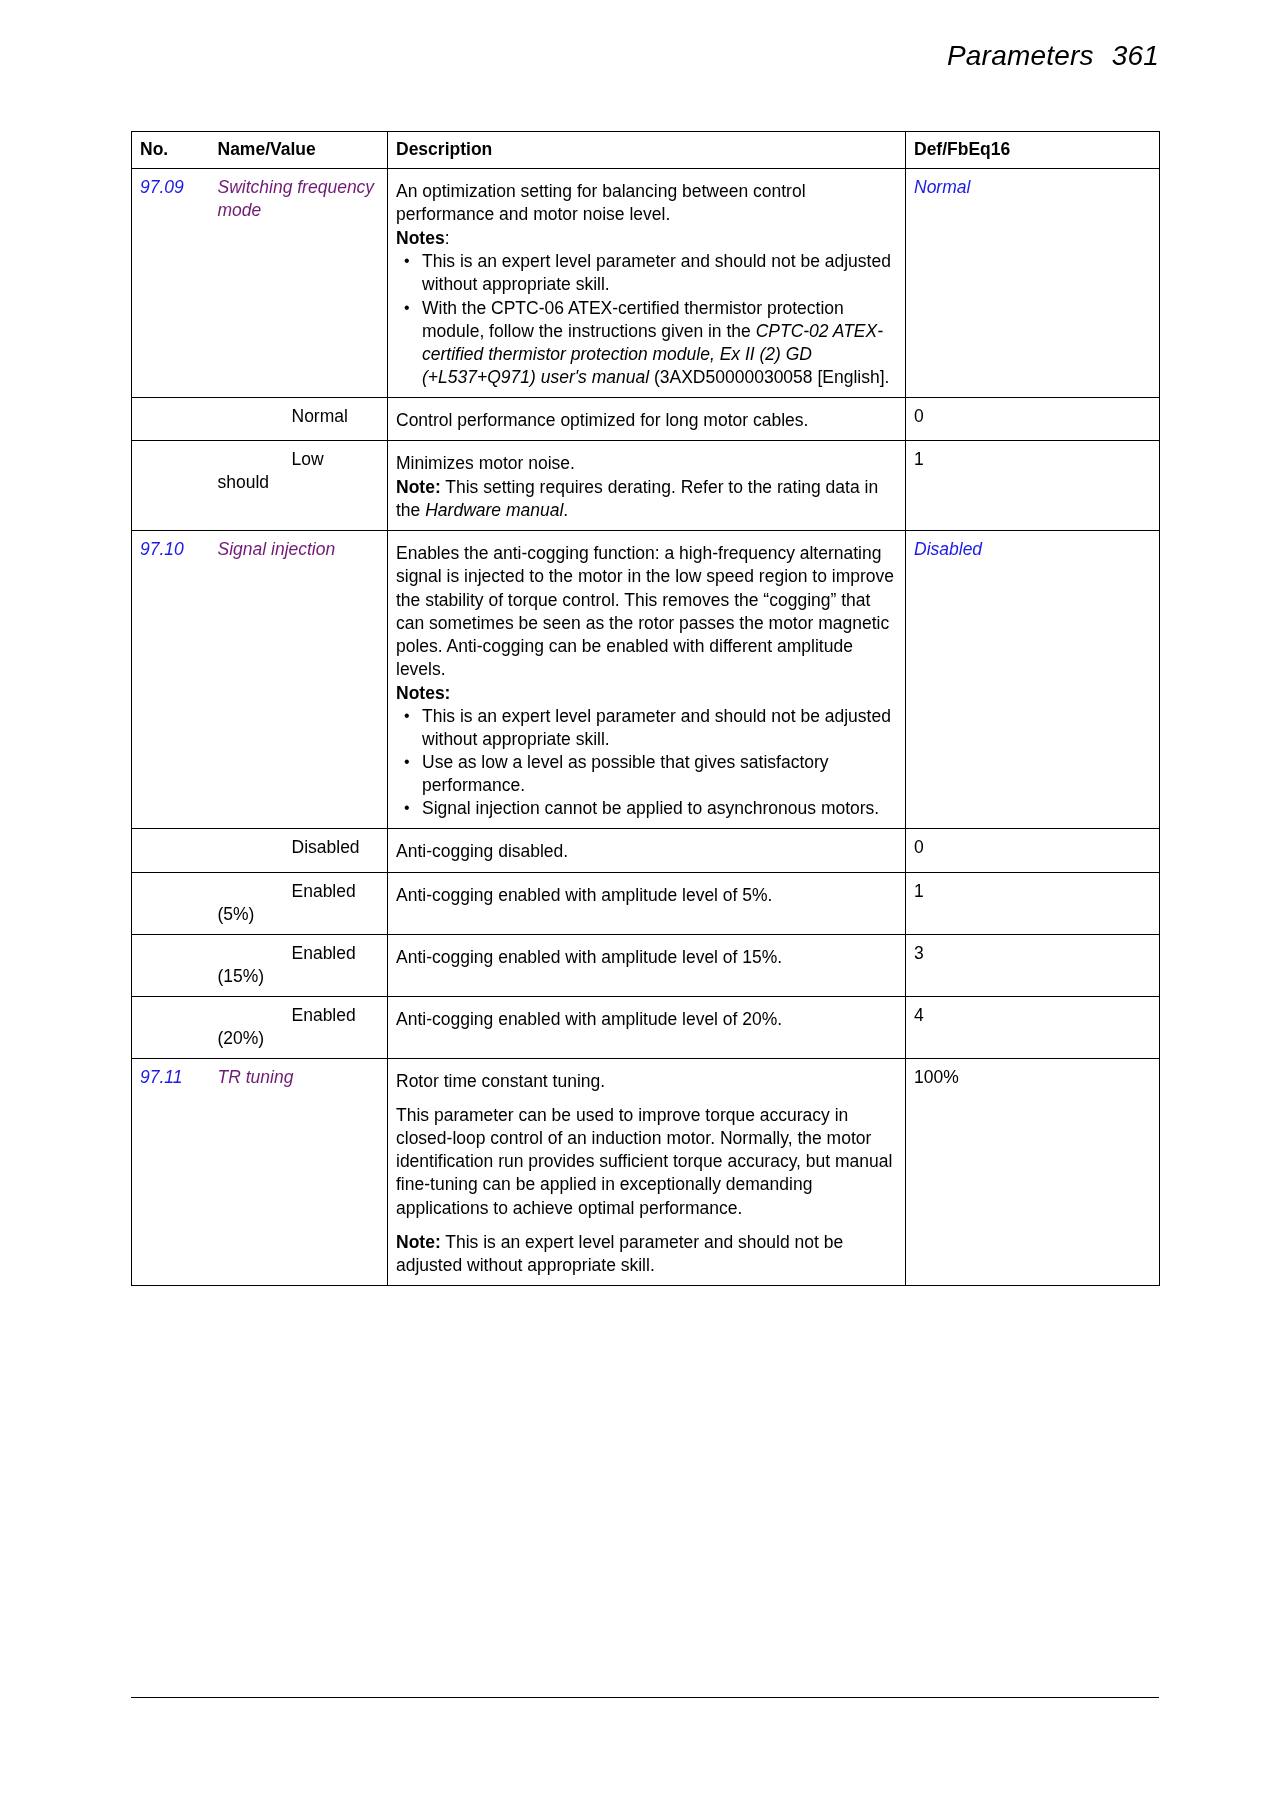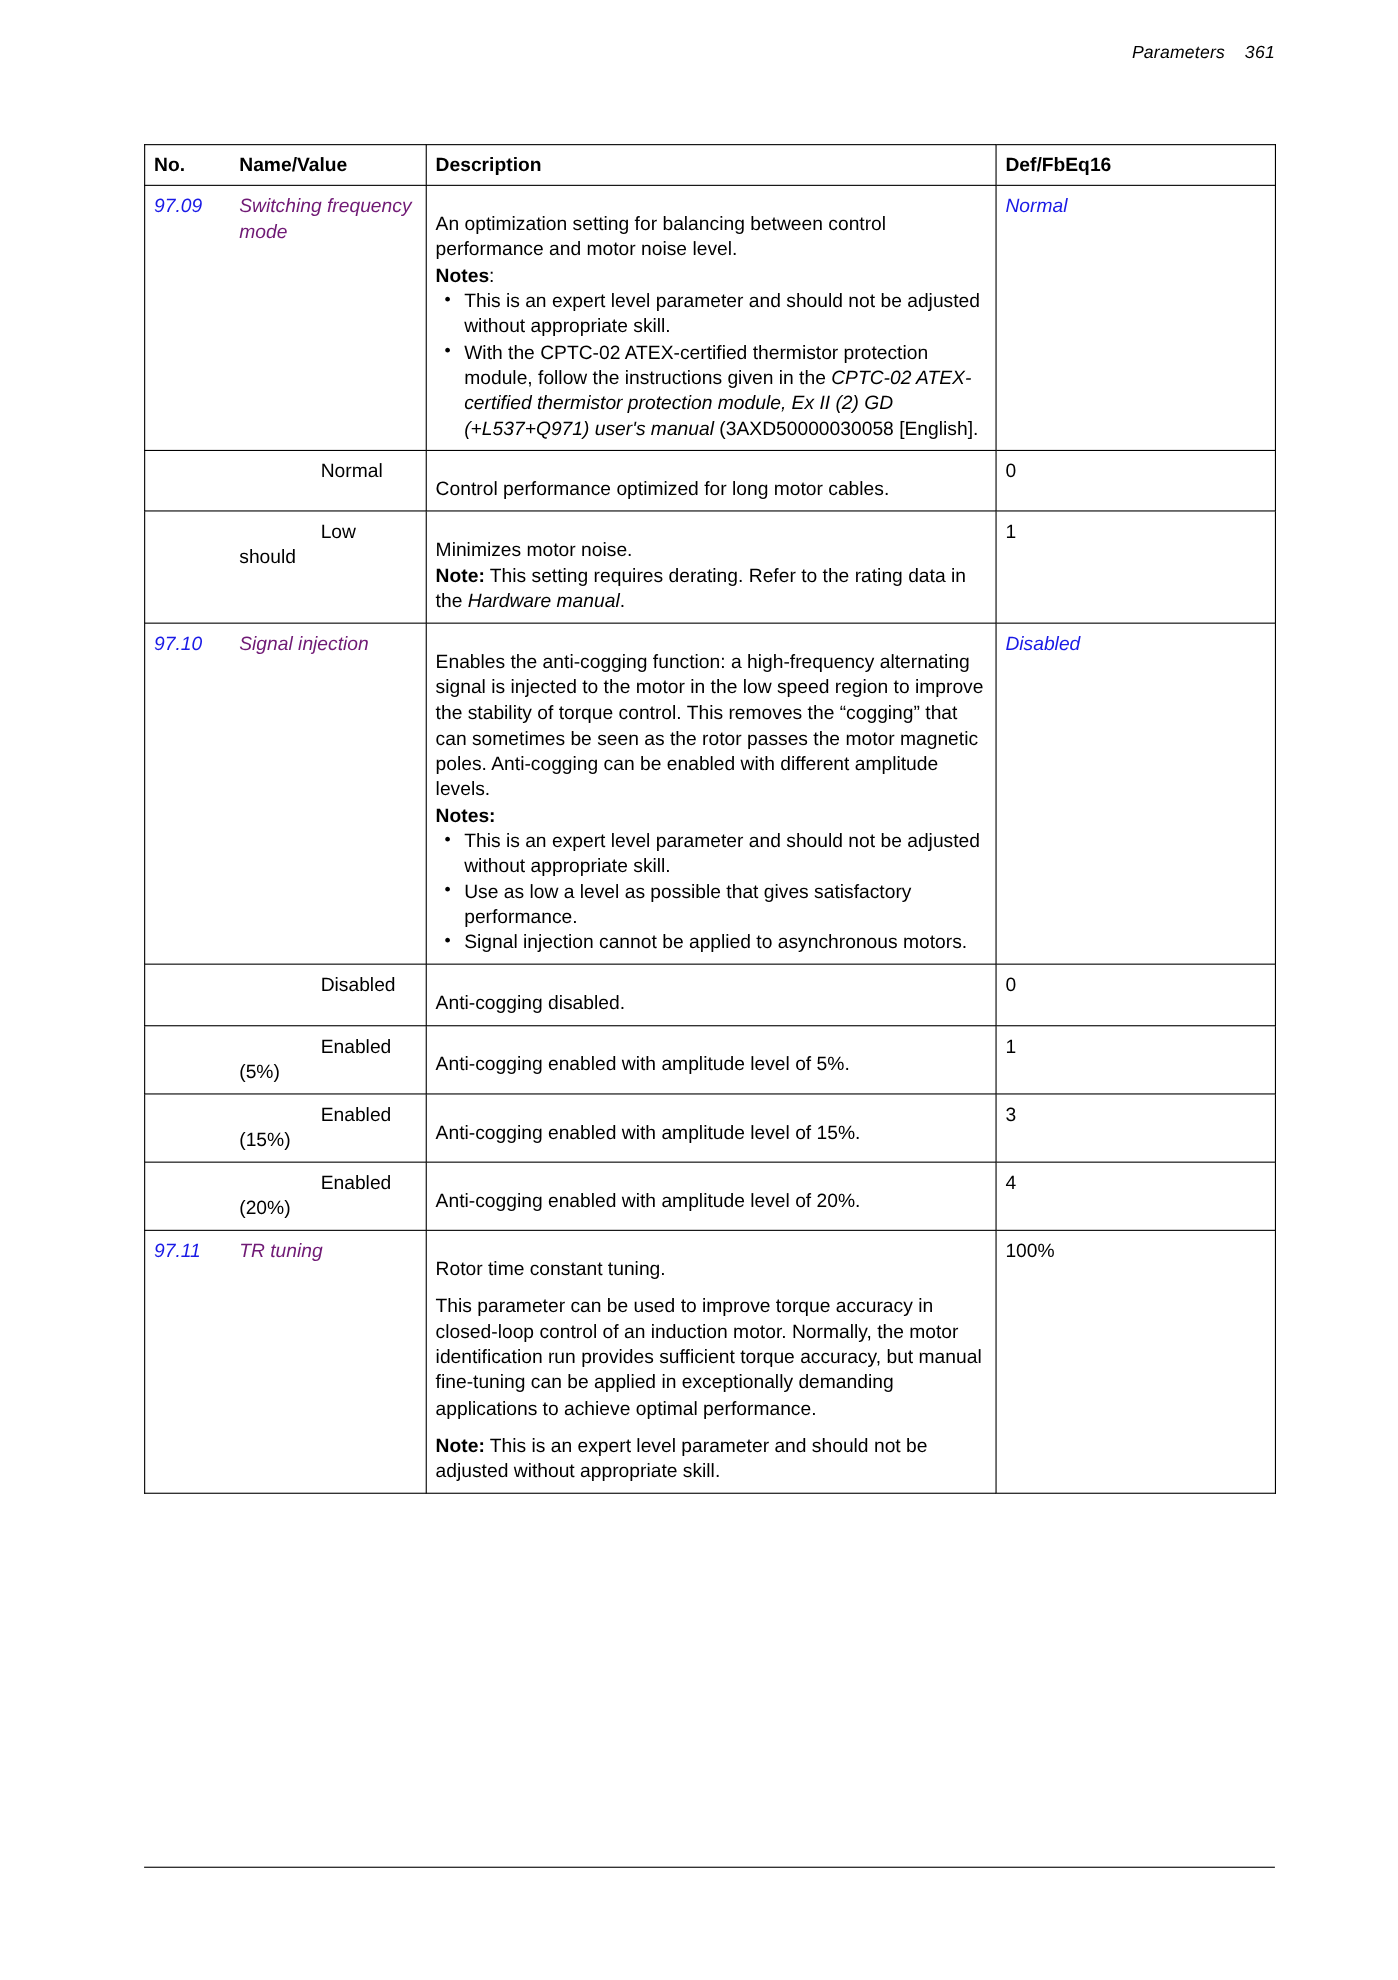--- a/index.html
+++ b/index.html
@@ -21,21 +21,21 @@
     height: 1800px;
     box-sizing: border-box;
   }
 
   
   .page-header {
     position: absolute;
     top: 40px;
     right: 112px;
     font-style: italic;
-    font-size: 16px;
+    font-size: 28px;
     letter-spacing: 0.2px;
     white-space: nowrap;
   }
   .page-header .hdr-title { margin-right: 18px; }
   .page-header .hdr-num { }
 
   
   .param-table {
     position: absolute;
     left: 131px;
@@ -81,21 +81,21 @@
     font-style: italic;
   }
   .p-def-blue {
     color: #1a1ae6;
     font-style: italic;
   }
   .enum-name {
     padding-left: 74px;
   }
   .desc p {
-    margin: 16px 0 0 0;
+    margin: 4px 0 0 0;
   }
   .desc p + p { margin-top: 1px; }
   .desc .gap { margin-top: 11px; }
   .lbl-bold { font-weight: bold; }
   .ital { font-style: italic; }
 
   ul.notes {
     list-style: none;
     margin: 0;
     padding: 0;
@@ -155,21 +155,21 @@
           <span class="p-num">97.09</span>
         </td>
         <td class="name-cell">
           <span class="p-name">Switching frequency mode</span>
         </td>
         <td class="desc">
           <p>An optimization setting for balancing between control performance and motor noise level.</p>
           <p><span class="lbl-bold">Notes</span><span>:</span></p>
           <ul class="notes">
             <li><span>This is an expert level parameter and should not be adjusted without appropriate skill.</span></li>
-            <li><span>With the CPTC-02 ATEX-certified thermistor protection module, follow the instructions given in the </span><span class="ital">CPTC-02 ATEX-certified thermistor protection module, Ex II (2) GD (+L537+Q971) user's manual</span><span> (3AXD50000030058 [English].</span></li>
+            <li><span>With the CPTC-06 ATEX-certified thermistor protection module, follow the instructions given in the </span><span class="ital">CPTC-02 ATEX-certified thermistor protection module, Ex II (2) GD (+L537+Q971) user's manual</span><span> (3AXD50000030058 [English].</span></li>
           </ul>
         </td>
         <td>
           <span class="p-def-blue">Normal</span>
         </td>
       </tr>
 
       <tr>
         <td class="no-cell">
           <span class="p-num"></span>

